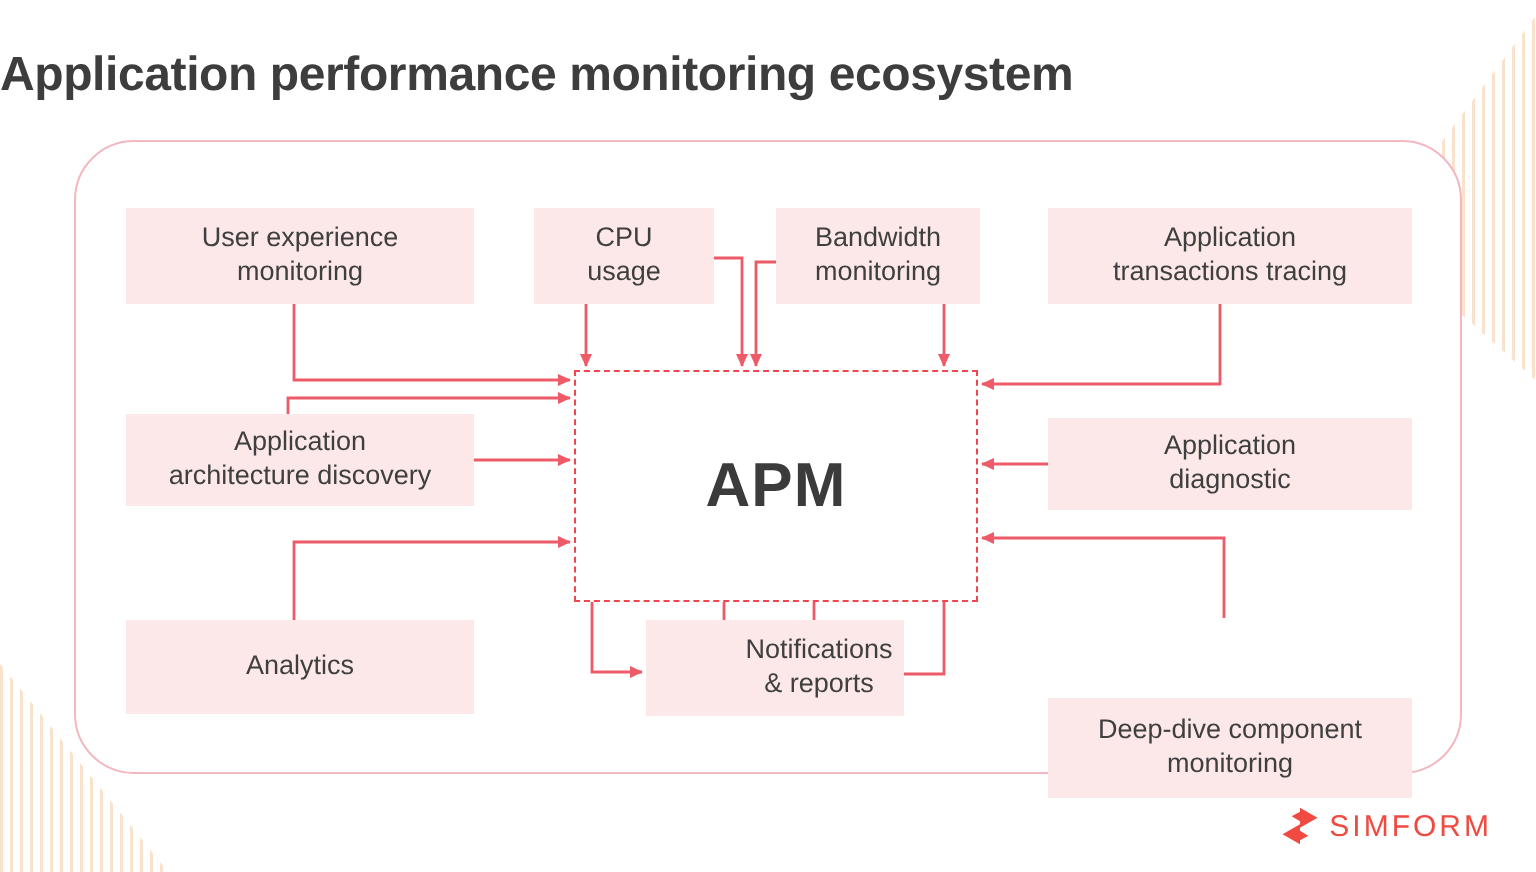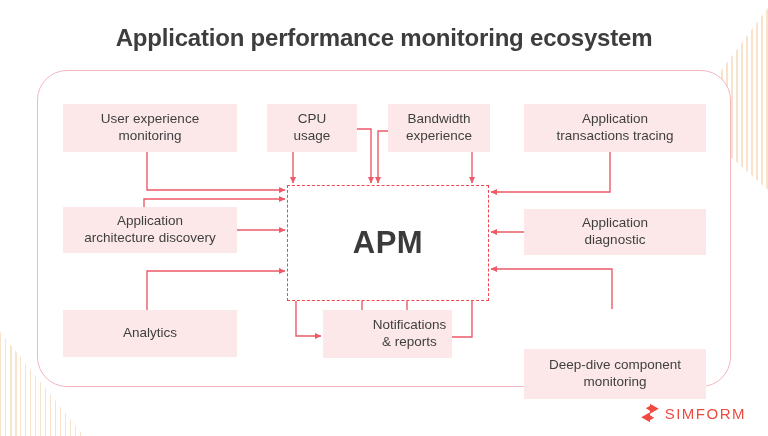--- a/index.html
+++ b/index.html
@@ -14,21 +14,21 @@
     clip-path:polygon(0 60%,100% 4%,100% 97%);
     opacity:.65;
   }
   .stripes-bl{
     left:0;top:324px;width:84px;height:112px;
     background:repeating-linear-gradient(90deg,#f5d3b0 0 1.5px,transparent 1.5px 5px);
     clip-path:polygon(0 7%,100% 100%,0 100%);
     opacity:.65;
   }
   .title{
-    position:absolute;top:24px;left:0;width:100%;text-align:center;
+    position:absolute;top:24px;left:0;width:100%;text-align:left;
     font-size:24px;font-weight:700;color:#3d3d3d;letter-spacing:-.2px;z-index:2;margin:0;
   }
   .container{
     position:absolute;left:37px;top:70px;width:694px;height:317px;
     background:#ffffff;border:1.5px solid #f3b7c0;border-radius:30px;
     box-sizing:border-box;z-index:1;
   }
   .wires{position:absolute;left:0;top:0;width:768px;height:436px;z-index:2;pointer-events:none;}
   .node{
     position:absolute;z-index:3;background:#fce8e8;color:#3f3f3f;
@@ -93,21 +93,21 @@
       <path d="M407,310 V283" marker-end="url(#ah)"></path>
       <path d="M452,337 H472 V283" marker-end="url(#ah)"></path>
     </g>
   </svg>
 
   <div class="node n-uem">User experience
 monitoring</div>
   <div class="node n-cpu">CPU
 usage</div>
   <div class="node n-bw">Bandwidth
-experience</div>
+monitoring</div>
   <div class="node n-att">Application
 transactions tracing</div>
   <div class="node n-aad">Application
 architecture discovery</div>
   <div class="apm">APM</div>
   <div class="node n-ad">Application
 diagnostic</div>
   <div class="node n-ana">Analytics</div>
   <div class="node n-nr">Notifications
 &amp; reports</div>

